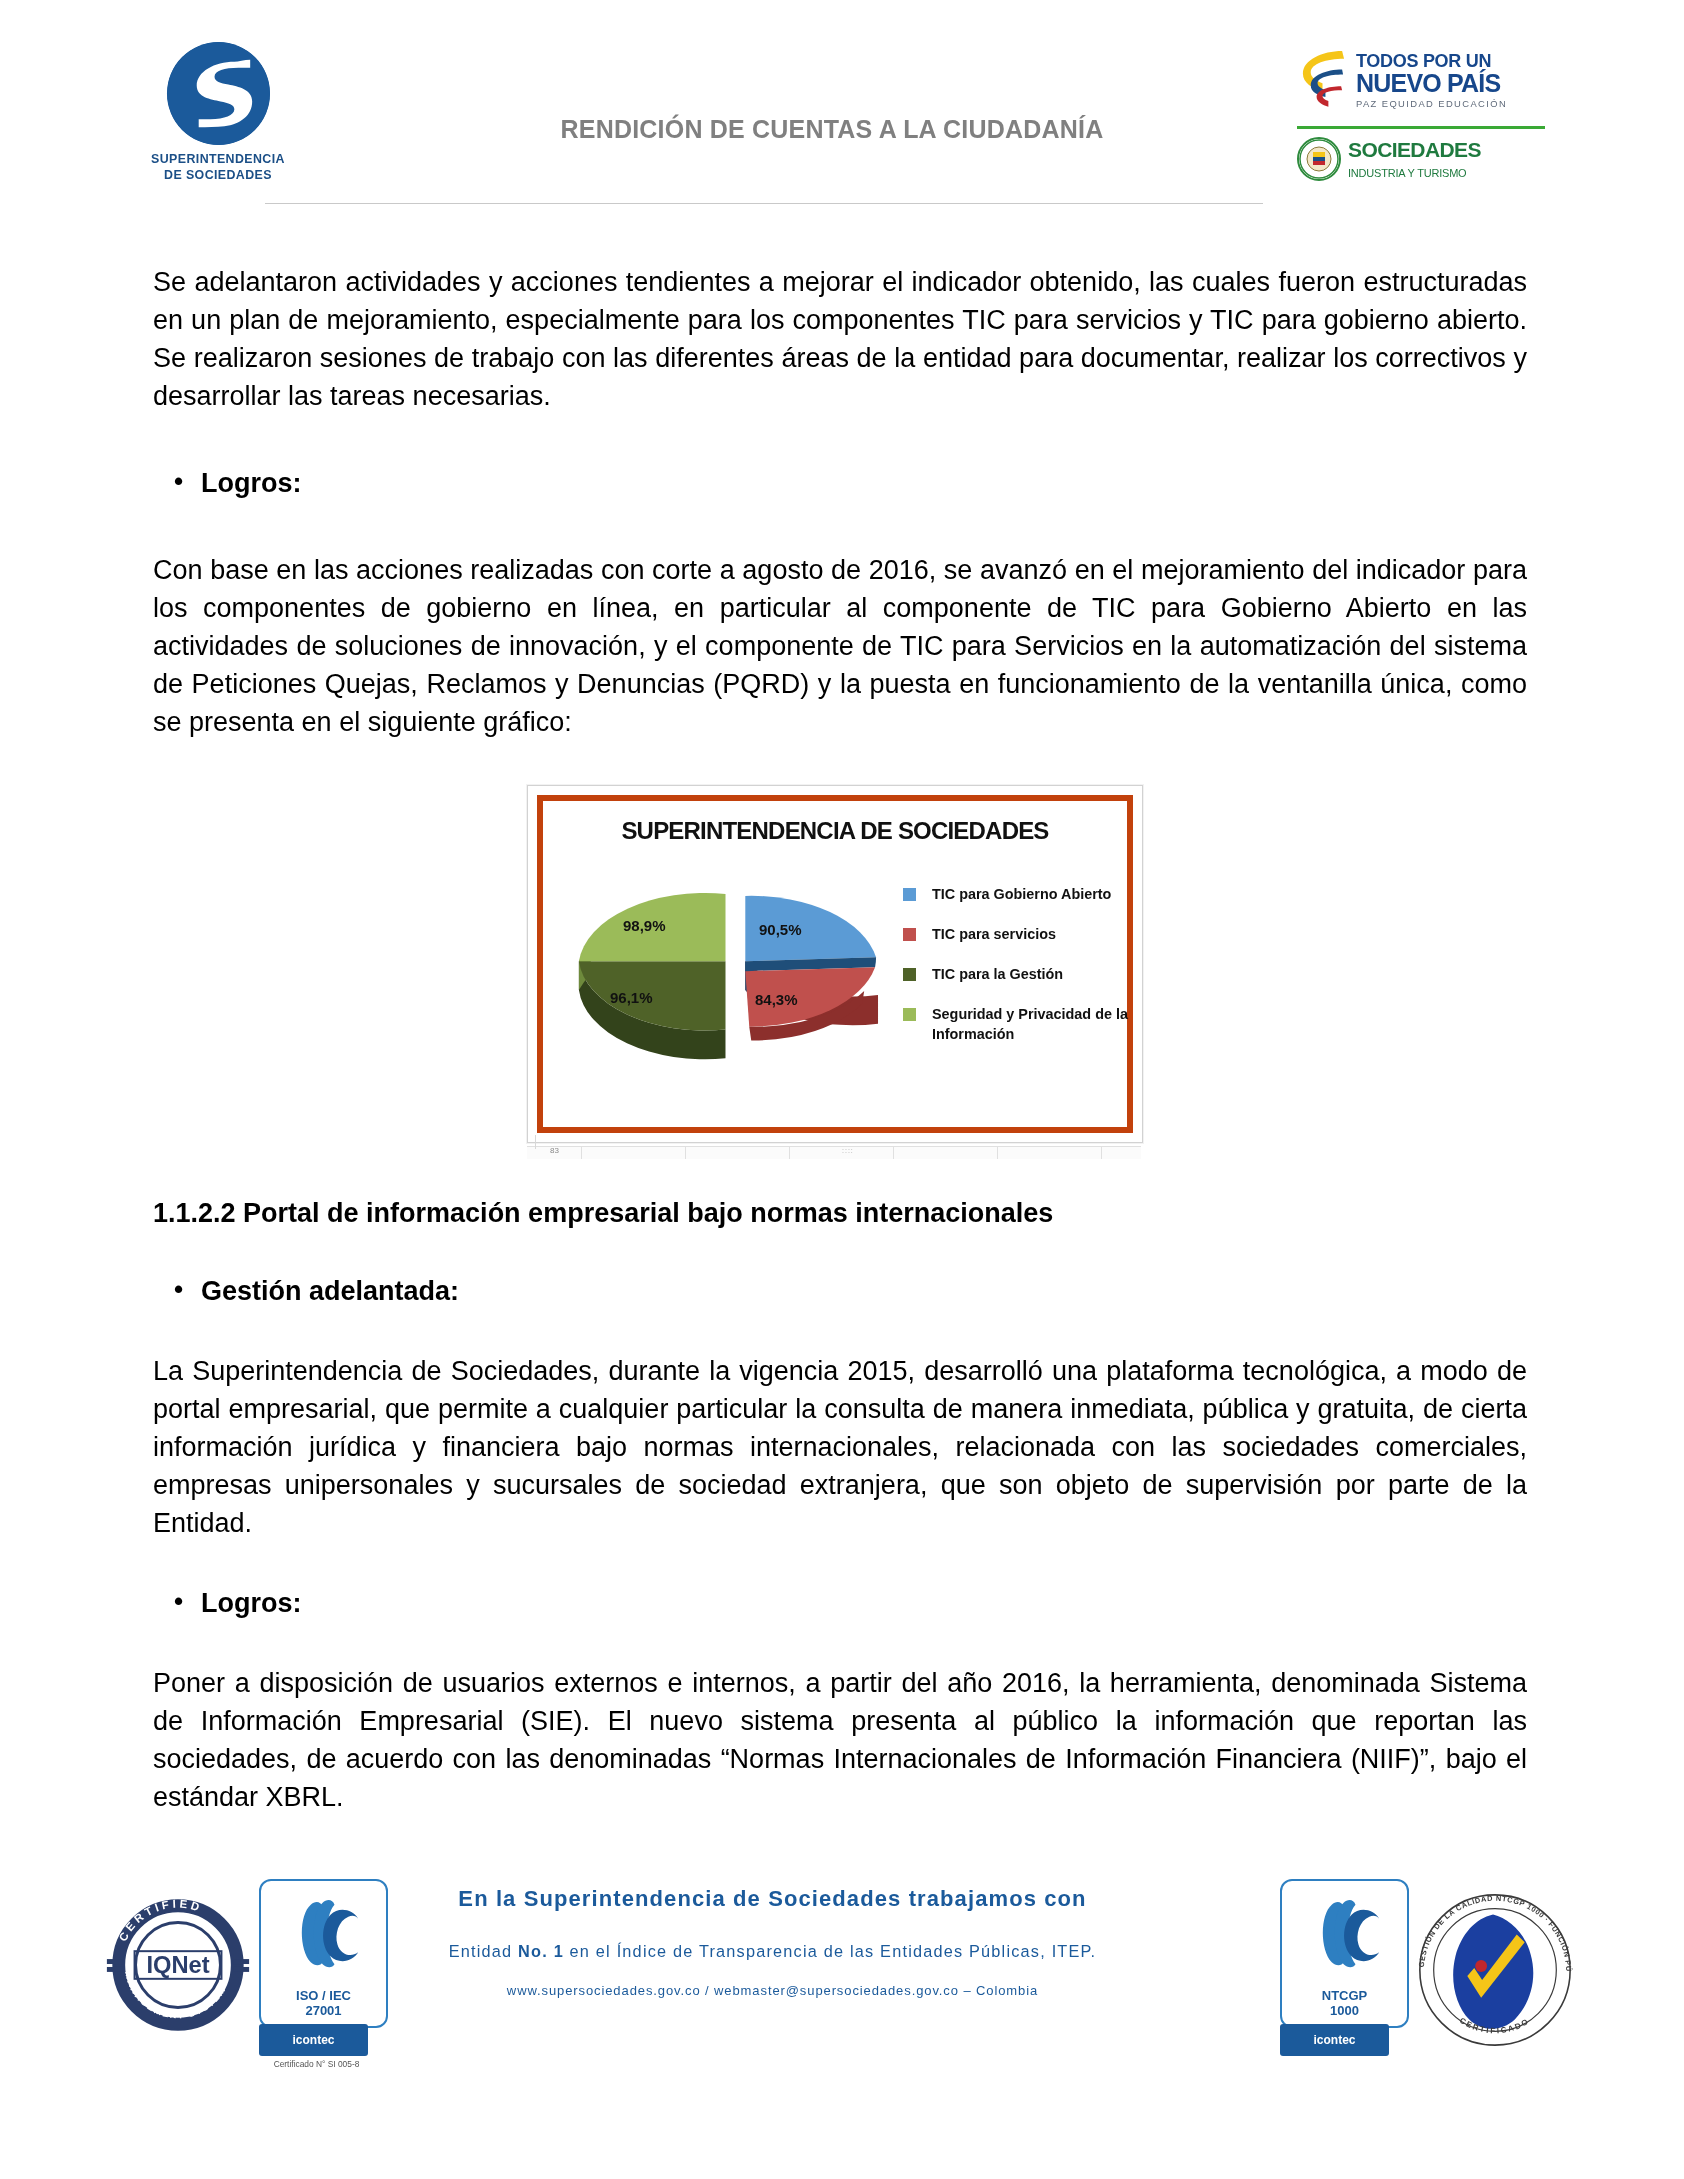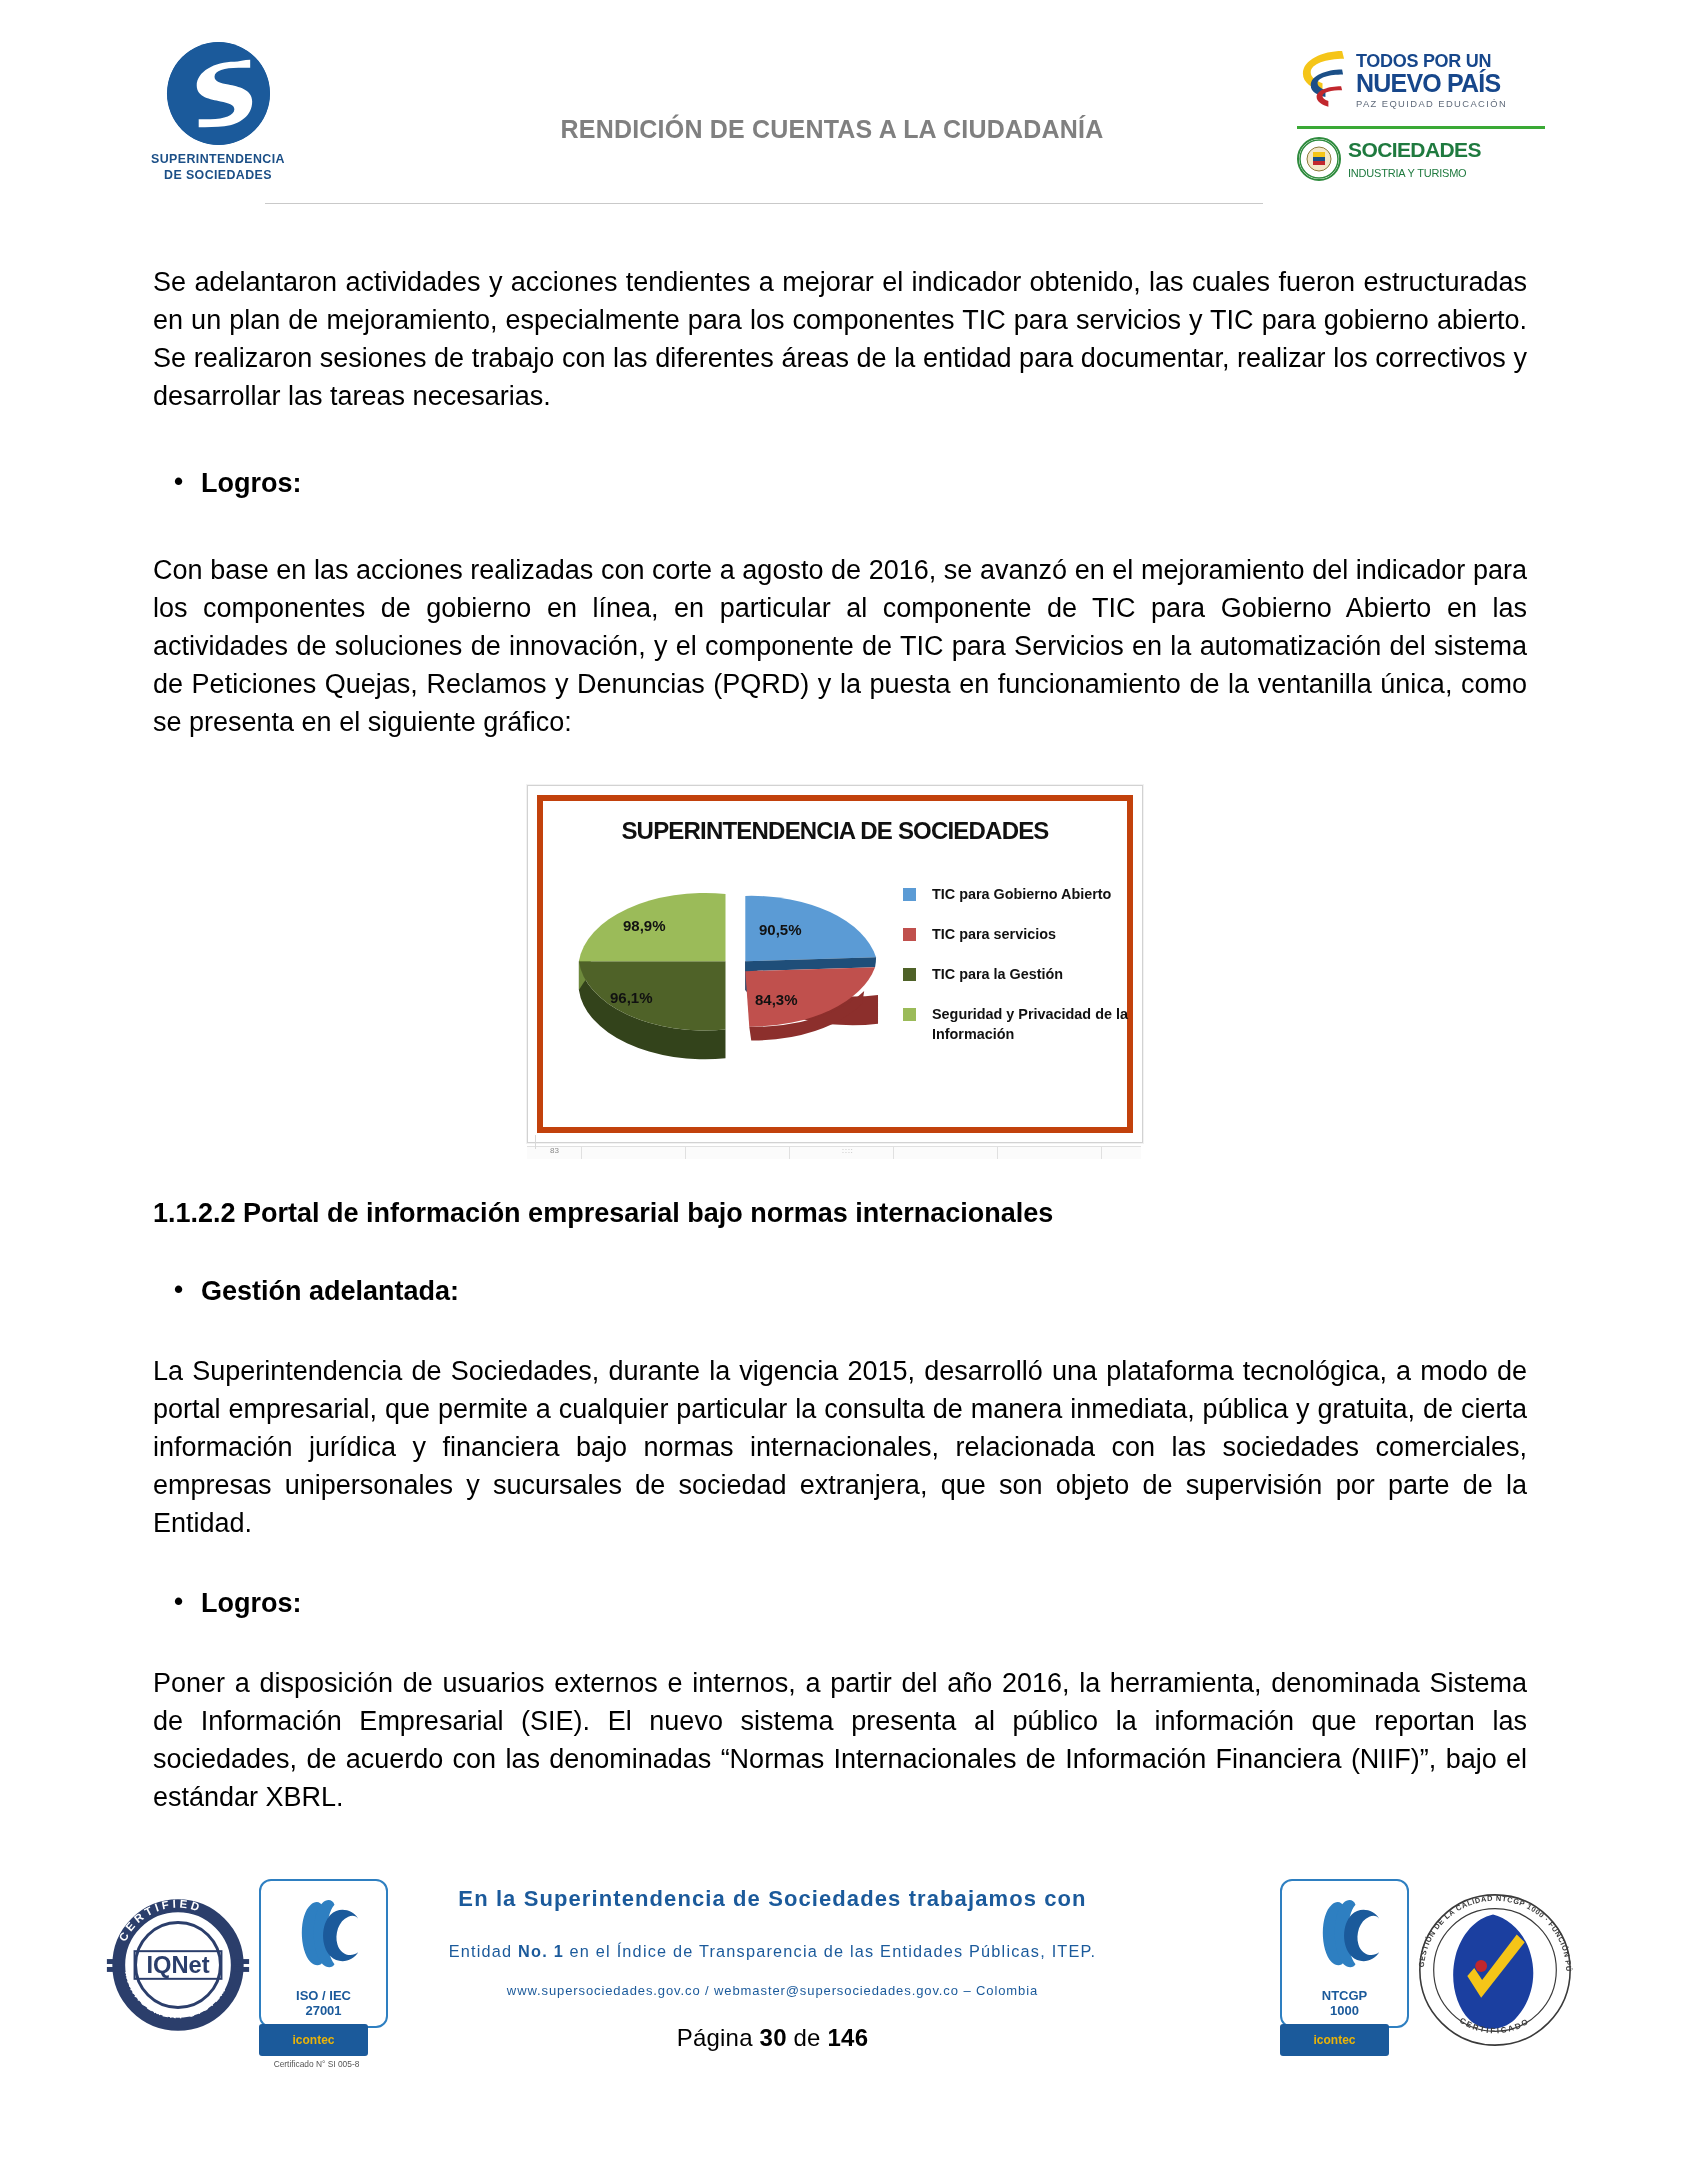--- a/index.html
+++ b/index.html
@@ -436,21 +436,21 @@
     overflow: hidden;
     padding-left: 20px;
   }
   .badge-icontec {
     position: absolute;
     left: 0;
     top: 145px;
     width: 109px;
     height: 32px;
     background: #1b5a9b;
-    color: #eab308;
+    color: #ffffff;
     font-size: 12px;
     font-weight: 700;
     display: flex;
     align-items: center;
     justify-content: center;
     gap: 4px;
     border-radius: 3px;
   }
   .badge-label {
     position: absolute;
@@ -650,21 +650,20 @@
 
     <p class="para">Poner a disposición de usuarios externos e internos, a partir del año 2016, la herramienta, denominada Sistema de Información Empresarial (SIE). El nuevo sistema presenta al público la información que reportan las sociedades, de acuerdo con las denominadas “Normas Internacionales de Información Financiera (NIIF)”, bajo el estándar XBRL.</p>
 
   </div>
 
   <div class="footer">
     <div class="footer-center">
       <div class="f-line1">En la Superintendencia de Sociedades trabajamos con</div>
       <div class="f-line2"><span>Entidad </span><b>No. 1</b><span> en el Índice de Transparencia de las Entidades Públicas, ITEP.</span></div>
       <div class="f-line3">www.supersociedades.gov.co / webmaster@supersociedades.gov.co – Colombia</div>
-      <div class="f-page"><span>Página </span><b>30</b><span> de </span><b>146</b></div>
     </div>
   </div>
 
   <div class="iqnet">
     <svg viewBox="0 0 160 160" xmlns="http://www.w3.org/2000/svg" aria-hidden="true">
       <defs>
         <path id="arcTop" d="M 22 80 A 58 58 0 0 1 138 80"></path>
         <path id="arcBot" d="M 26 80 A 54 54 0 0 0 134 80"></path>
       </defs>
       <circle cx="80" cy="80" r="60" fill="none" stroke="#2b3e6b" stroke-width="13"></circle>

